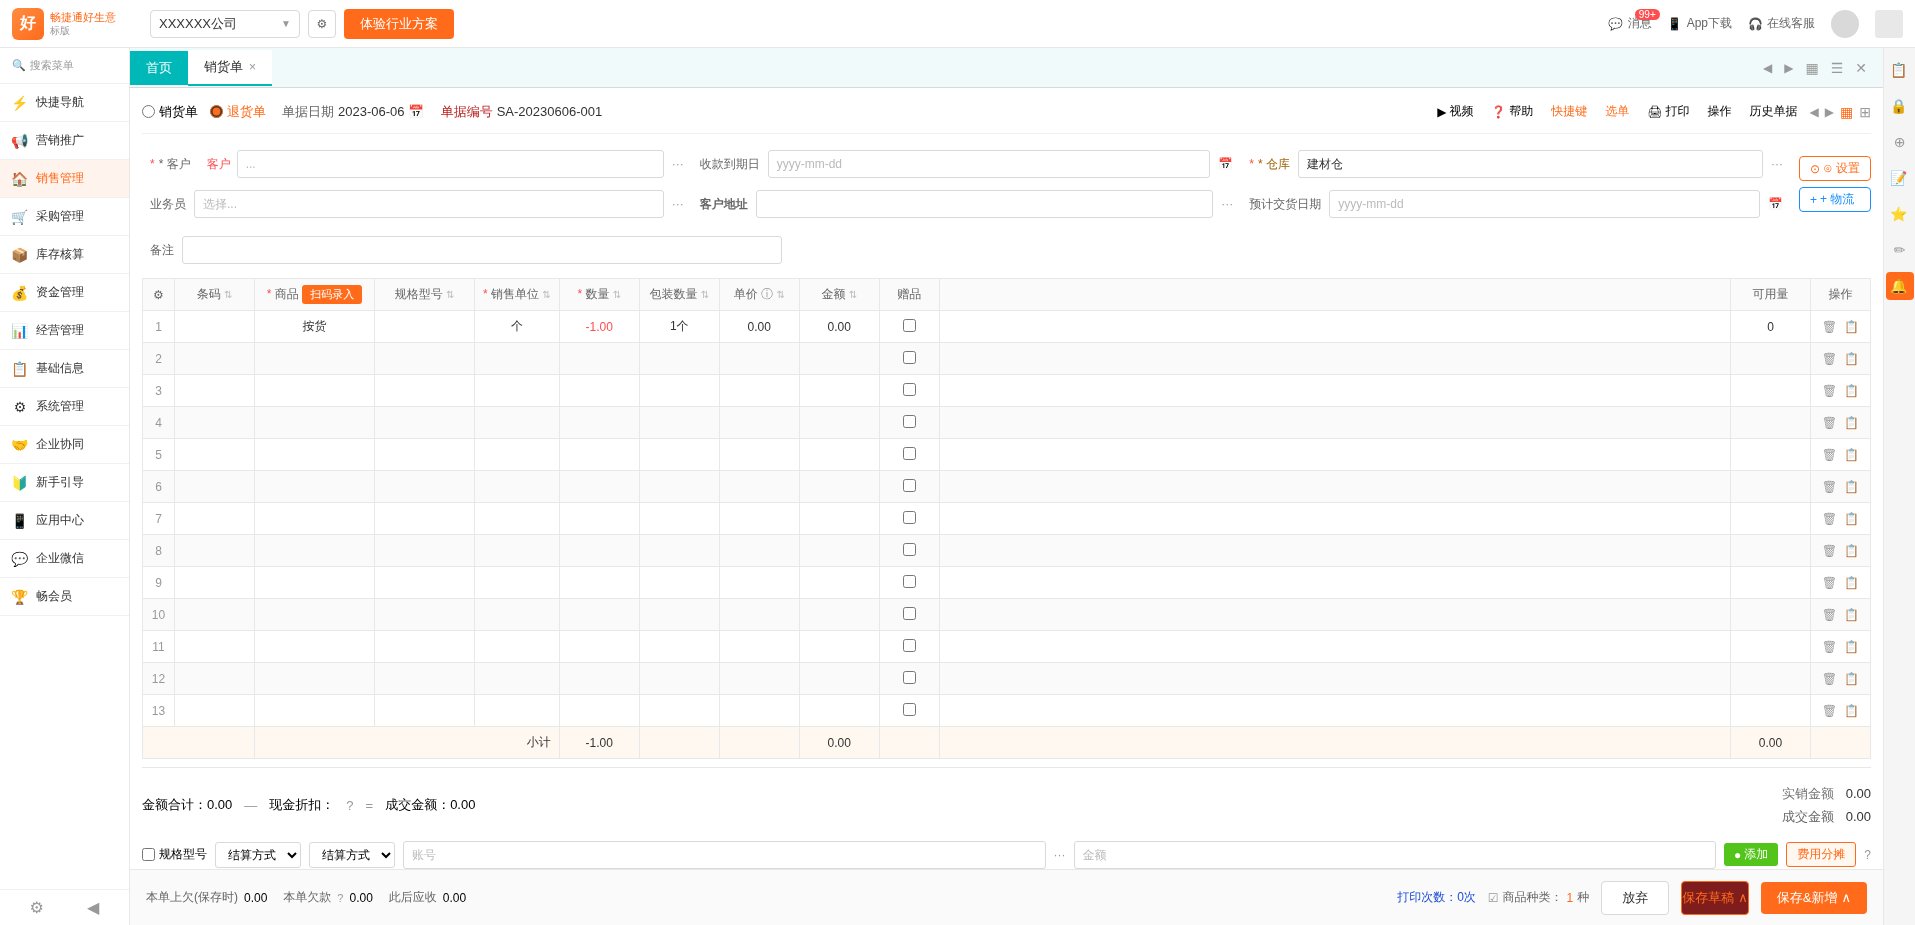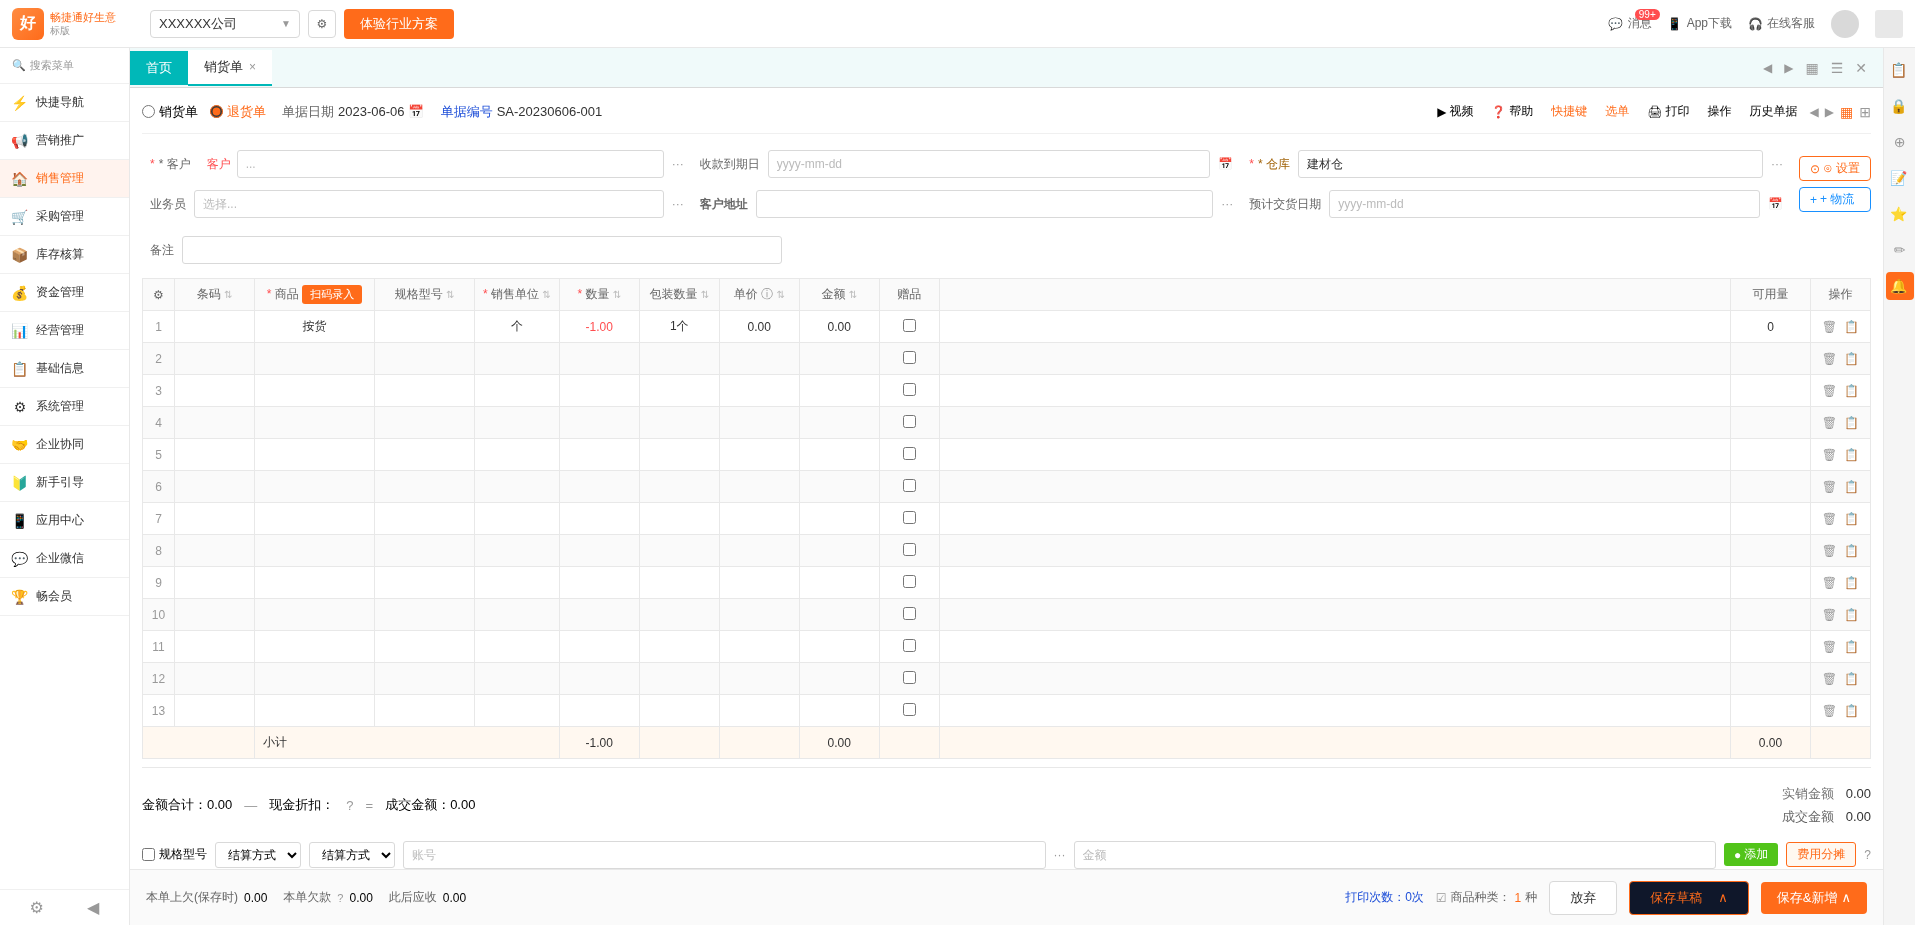--- a/index.html
+++ b/index.html
@@ -73,21 +73,21 @@
     .select-input { border: 1px solid #d9d9d9; border-radius: 3px; padding: 3px 8px; font-size: 12px; background: #fff; height: 26px; }
     .add-btn-green { background: #52c41a; color: #fff; border: none; border-radius: 3px; padding: 3px 10px; font-size: 12px; cursor: pointer; display: flex; align-items: center; gap: 3px; }
     .expense-btn { border: 1px solid #ff6b1a; color: #ff6b1a; background: #fff8f0; border-radius: 3px; padding: 3px 10px; font-size: 12px; cursor: pointer; }
     .help-icon { color: #999; cursor: pointer; }
 
     
     .footer-bar { height: 56px; background: #fafafa; border-top: 1px solid #e8e8e8; display: flex; align-items: center; padding: 0 16px; gap: 16px; font-size: 12px; flex-shrink: 0; }
     .footer-info { display: flex; align-items: center; gap: 6px; }
     .footer-right { margin-left: auto; display: flex; align-items: center; gap: 12px; }
     .abandon-btn { border: 1px solid #d9d9d9; background: #fff; color: #333; border-radius: 4px; padding: 7px 20px; font-size: 13px; cursor: pointer; }
-    .save-draft-btn { border: 1px solid #ff6b1a; background: #0f172a; color: #ff6b1a; border-radius: 4px; padding: 7px 20px; font-size: 13px; cursor: pointer; display: flex; align-items: center; gap: 16px; }
+    .save-draft-btn { border: 1px solid #ff6b1a; background: #7f1d1d; color: #ff6b1a; border-radius: 4px; padding: 7px 0; font-size: 13px; cursor: pointer; display: flex; align-items: center; gap: 4px; }
     .save-new-btn { background: #ff6b1a; color: #fff; border: none; border-radius: 4px; padding: 7px 16px; font-size: 13px; cursor: pointer; display: flex; align-items: center; gap: 4px; }
     .product-summary { display: flex; align-items: center; gap: 4px; font-size: 12px; color: #666; }
     .product-summary span.count { color: #ff6b1a; }
 
     
     .right-quick-bar { width: 32px; background: #f5f5f5; border-left: 1px solid #e8e8e8; display: flex; flex-direction: column; align-items: center; padding-top: 8px; gap: 8px; }
     .quick-action { width: 28px; height: 28px; display: flex; align-items: center; justify-content: center; cursor: pointer; color: #999; font-size: 14px; border-radius: 4px; }
     .quick-action.active { background: #ff6b1a; color: #fff; }
     .dash { color: #999; }
     .equal { color: #999; }
@@ -259,21 +259,21 @@
                 <input type="radio" name="orderType" checked="" style="accent-color: rgb(255, 107, 26);">
                 <span style="color:#ff6b1a;">退货单</span>
               </label>
             </div>
             <div class="form-field">
               <span style="color:#666;">单据日期</span>
               <span class="field-value">2023-06-06</span>
               <span style="color:#999;cursor:pointer;">📅</span>
             </div>
             <div class="form-field">
-              <span style="color:#1d4ed8;">单据编号</span>
+              <span style="color:#b91c1c;">单据编号</span>
               <span class="field-value">SA-20230606-001</span>
             </div>
           </div>
           <div style="display:flex; align-items:center; gap:6px;">
             <span class="toolbar-btn">
               <span>▶</span>
               <span>视频</span>
             </span>
             <span class="toolbar-btn">
               <span>❓</span>
@@ -649,21 +649,21 @@
       <td style="min-width:70px;"></td>
       <td style="min-width:60px;">
         <span class="delete-icon">🗑</span>
         <span class="copy-icon">📋</span>
       </td>
     </tr>
               </tbody>
             <tfoot>
               <tr class="subtotal-row">
                 <td colspan="2"></td>
-                <td colspan="3" style="text-align:left; padding-left:8px;margin-top:29px;">
+                <td colspan="3" style="text-align:right; padding-left:8px;margin-top:29px;">
                   <span>小计</span>
                 </td>
                 <td class="negative">
                   <span>-1.00</span>
                 </td>
                 <td></td>
                 <td></td>
                 <td>
                   <span>0.00</span>
                 </td>

